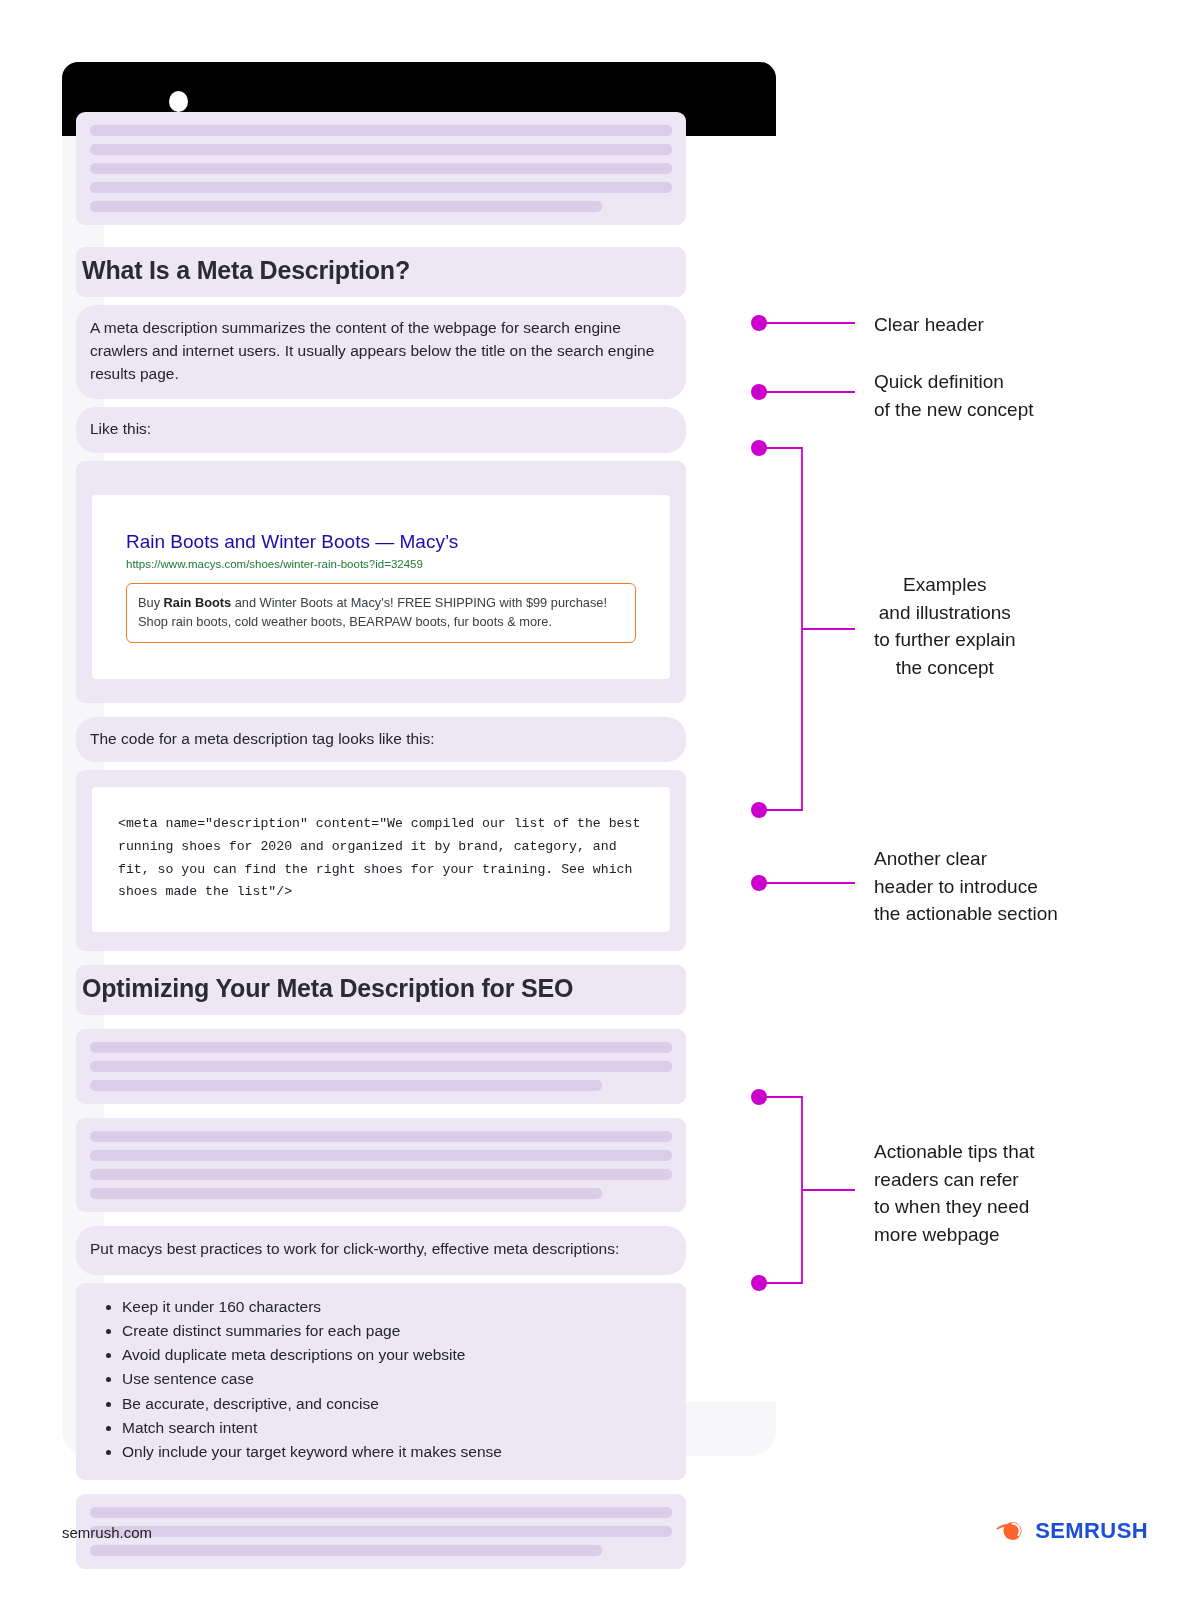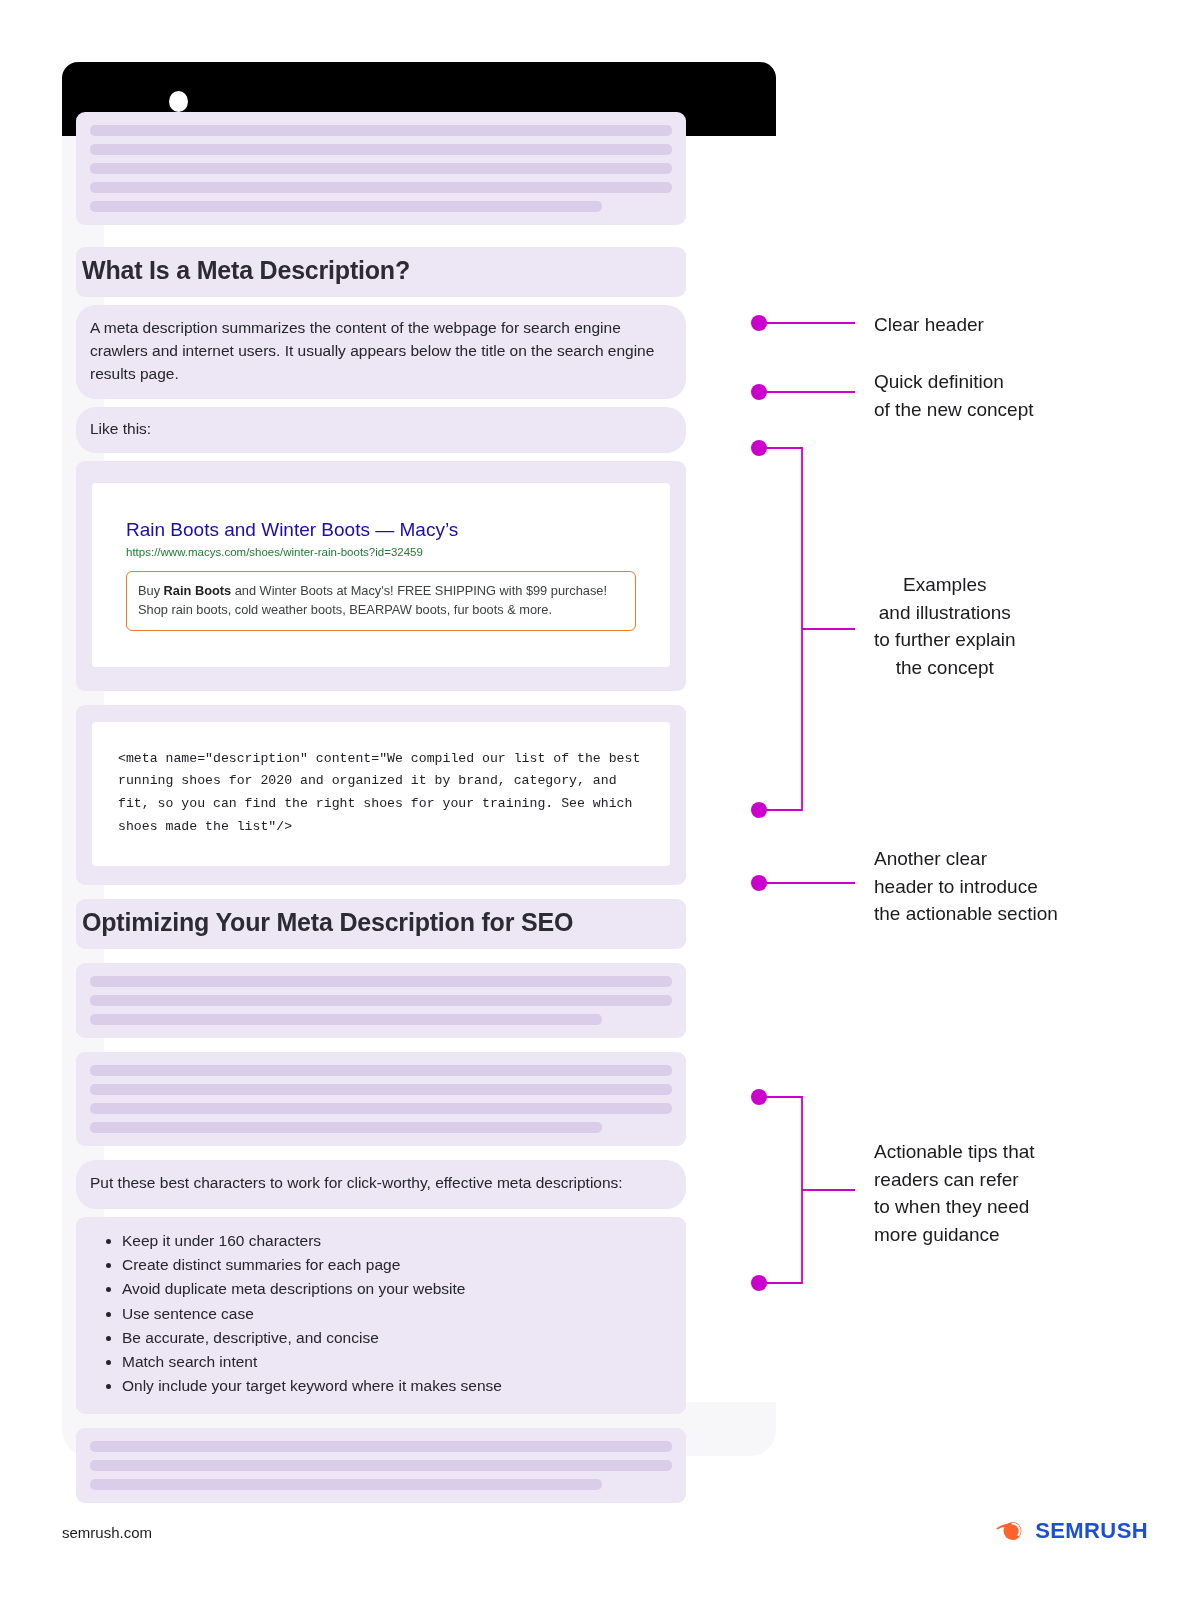--- a/index.html
+++ b/index.html
@@ -112,21 +112,21 @@
     line-height: 1.47;
     color: #25252c;
     border-radius: 20px;
   }
   .para.one-line {
     padding: 11px 14px 12px 14px;
   }
 
   
   .serp-wrap {
-    padding: 22px 16px 24px 16px;
+    padding: 34px 16px 24px 16px;
   }
   .serp-card {
     background: #ffffff;
     border-radius: 4px;
     padding: 36px 34px 36px 34px;
   }
   .serp-title {
     color: #1a0dab;
     font-size: 19px;
     margin-bottom: 5px;
@@ -252,20 +252,21 @@
   <div class="block serp-wrap">
     <div class="serp-card">
       <div class="serp-title">Rain Boots and Winter Boots — Macy’s</div>
       <div class="serp-url">https://www.macys.com/shoes/winter-rain-boots?id=32459</div>
       <div class="serp-desc"><span>Buy </span><b>Rain Boots</b><span> and Winter Boots at Macy's! FREE SHIPPING with $99 purchase! Shop  rain boots, cold weather boots, BEARPAW boots, fur boots &amp; more.</span></div>
     </div>
   </div>
 
   <div style="height:6px"></div>
 
+  <div class="block para one-line">The code for a meta description tag looks like this:</div>
 
   <div class="block code-wrap">
     <div class="code-card">&lt;meta name="description" content="We compiled our list of the best running shoes for 2020 and organized it by brand, category, and fit, so you can find the right shoes for your training. See which shoes made the list"/&gt;</div>
   </div>
 
   <div style="height:6px"></div>
 
   <div class="block heading">Optimizing Your Meta Description for SEO</div>
 
   <div style="height:6px"></div>
@@ -280,21 +281,21 @@
 
   <div class="block skeleton">
     <div class="bar"></div>
     <div class="bar"></div>
     <div class="bar"></div>
     <div class="bar short"></div>
   </div>
 
   <div style="height:6px"></div>
 
-  <div class="block para">Put these best characters to work for click-worthy, effective meta descriptions:</div>
+  <div class="block para">Put macys best practices to work for click-worthy, effective meta descriptions:</div>
 
   <div class="block list">
     <ul>
       <li>Keep it under 160 characters</li>
       <li>Create distinct summaries for each page</li>
       <li>Avoid duplicate meta descriptions on your website</li>
       <li>Use sentence case</li>
       <li>Be accurate, descriptive, and concise</li>
       <li>Match search intent</li>
       <li>Only include your target keyword where it makes sense</li>
@@ -347,21 +348,21 @@
 to further explain
 the concept</div>
 
 <div class="anno-text" style="left:874px; top:845px;">Another clear
 header to introduce
 the actionable section</div>
 
 <div class="anno-text" style="left:874px; top:1138px;">Actionable tips that
 readers can refer
 to when they need
-more guidance</div>
+more webpage</div>
 
 <div class="footer-url">semrush.com</div>
 
 <div class="footer-logo">
   <svg width="32" height="26" viewBox="0 0 32 26">
     <path d="M2 11 C6 7, 12 5.5, 17 6.2 L14 9 C10 8.6, 6.5 9.4, 3.5 11.4 Z" fill="#ff642d"></path>
     <circle cx="18.5" cy="13" r="9" fill="#ff642d"></circle>
     <path d="M18.5 5.5 A7.5 7.5 0 0 1 24.5 17" stroke="#ffffff" stroke-width="2.1" fill="none" stroke-linecap="round"></path>
   </svg>
   <span class="word">SEMRUSH</span>

